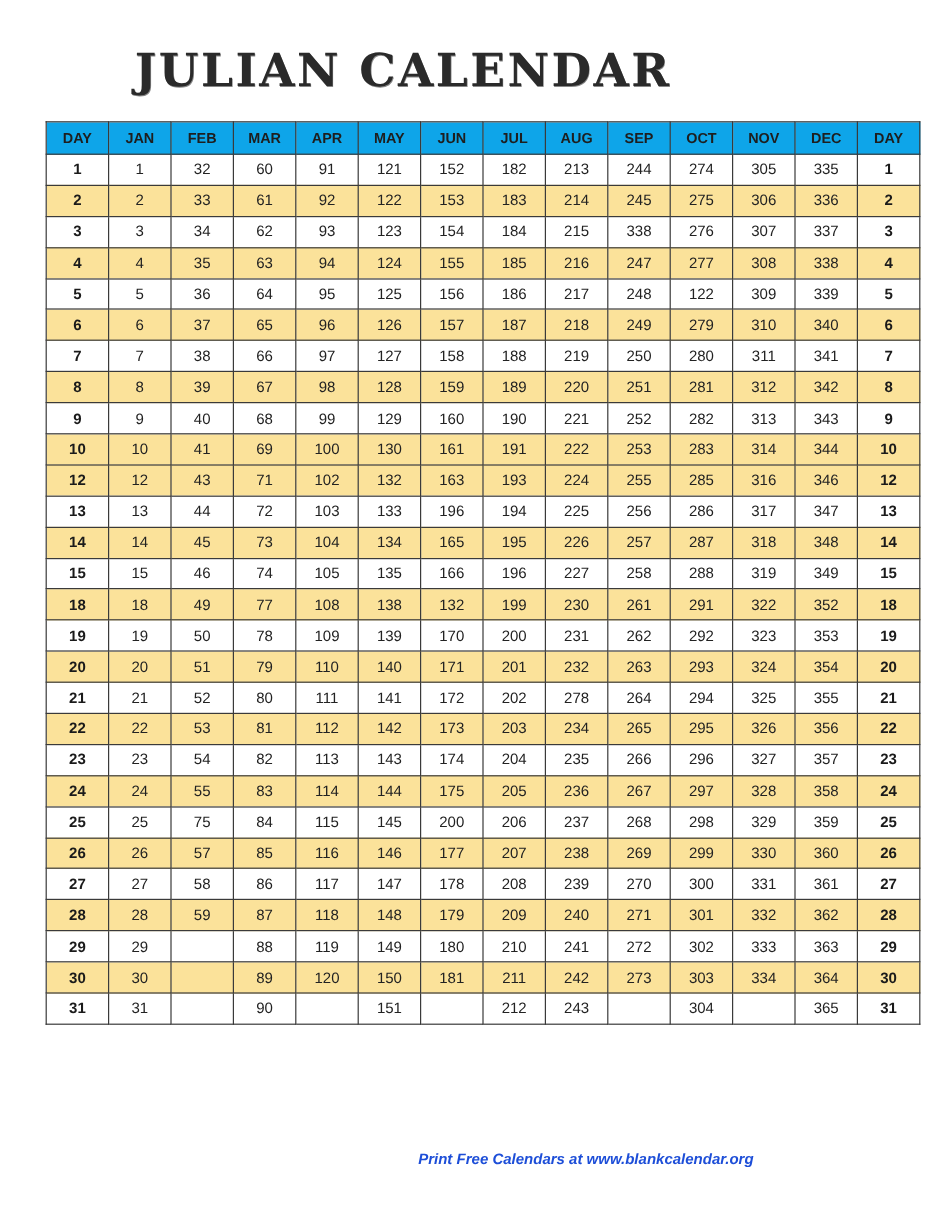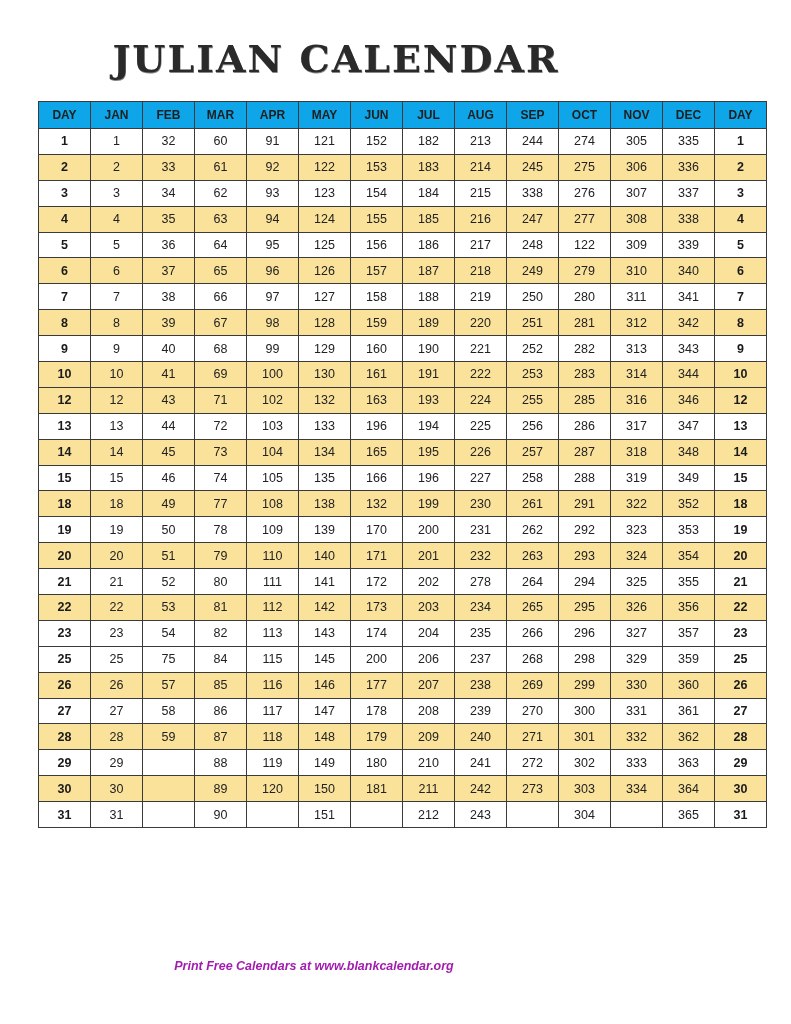--- a/index.html
+++ b/index.html
@@ -23,23 +23,23 @@
     text-align: center; vertical-align: middle;
     padding: 0; width: 51px;
   }
   table.cal thead th {
     height: 26px; background: #0ea5e9; font-weight: bold; font-size: 12px; color: #1e1e1e;
   }
   table.cal tbody td { height: 24.9px; }
   table.cal tbody tr.alt td { background: #fbe29a; }
   table.cal td.day { font-weight: bold; color: #1a1a1a; }
   .footer {
-    position: absolute; left: 0; top: 959px; width: 628px; text-align: center;
+    position: absolute; left: 0; top: 959px; width: 628px; text-align: right;
     font-family: "Liberation Sans", "DejaVu Sans", sans-serif;
-    font-size: 12.5px; font-style: italic; font-weight: bold; color: #a21caf;
+    font-size: 12.5px; font-style: italic; font-weight: bold; color: #1d4ed8;
   }
 </style>
 </head>
 <body>
 
 <div class="title">JULIAN CALENDAR</div>
 
 <table class="cal">
   <thead>
     <tr id="hdr">
@@ -373,20 +373,36 @@
         <td>143</td>
         <td>174</td>
         <td>204</td>
         <td>235</td>
         <td>266</td>
         <td>296</td>
         <td>327</td>
         <td>357</td>
         <td class="day">23</td>
       </tr>
+      <tr class="alt">
+        <td class="day">24</td>
+        <td>24</td>
+        <td>55</td>
+        <td>83</td>
+        <td>114</td>
+        <td>144</td>
+        <td>175</td>
+        <td>205</td>
+        <td>236</td>
+        <td>267</td>
+        <td>297</td>
+        <td>328</td>
+        <td>358</td>
+        <td class="day">24</td>
+      </tr>
       <tr>
         <td class="day">25</td>
         <td>25</td>
         <td>75</td>
         <td>84</td>
         <td>115</td>
         <td>145</td>
         <td>200</td>
         <td>206</td>
         <td>237</td>

